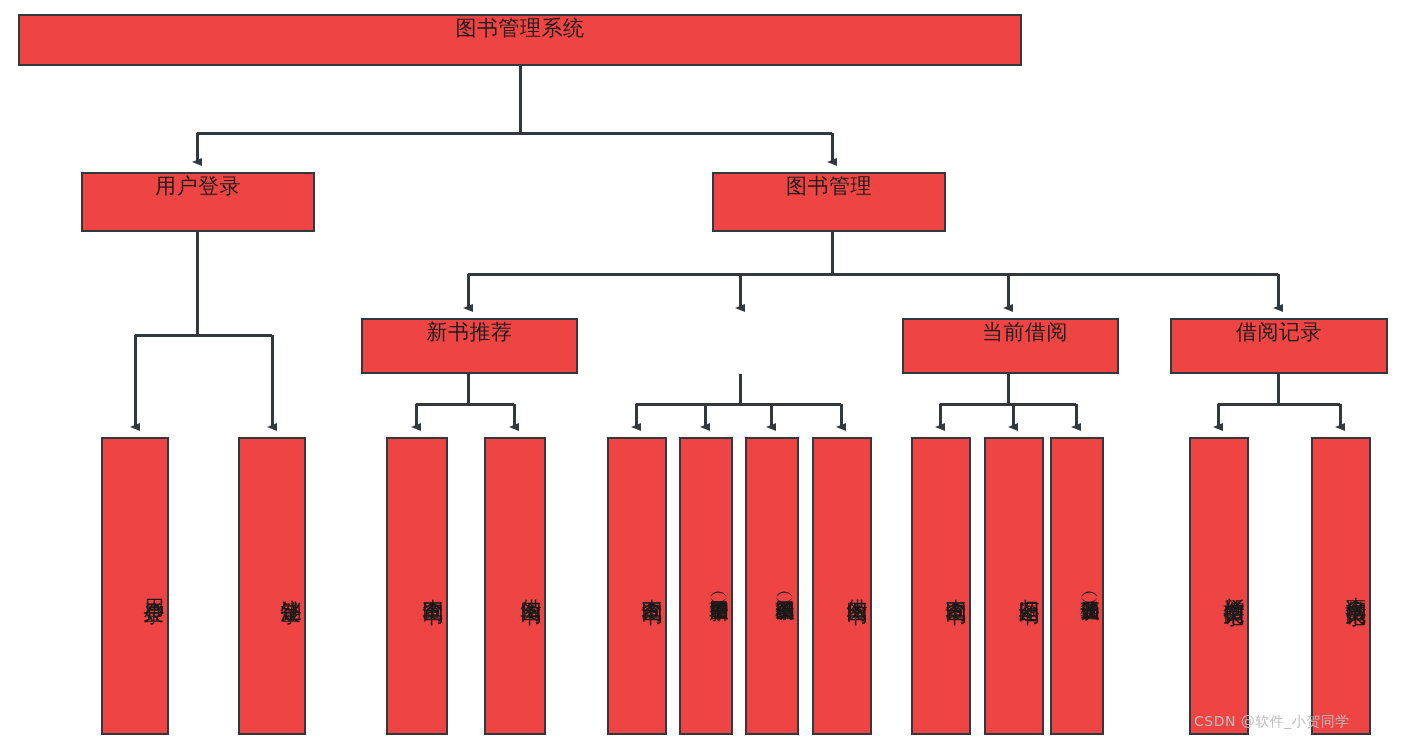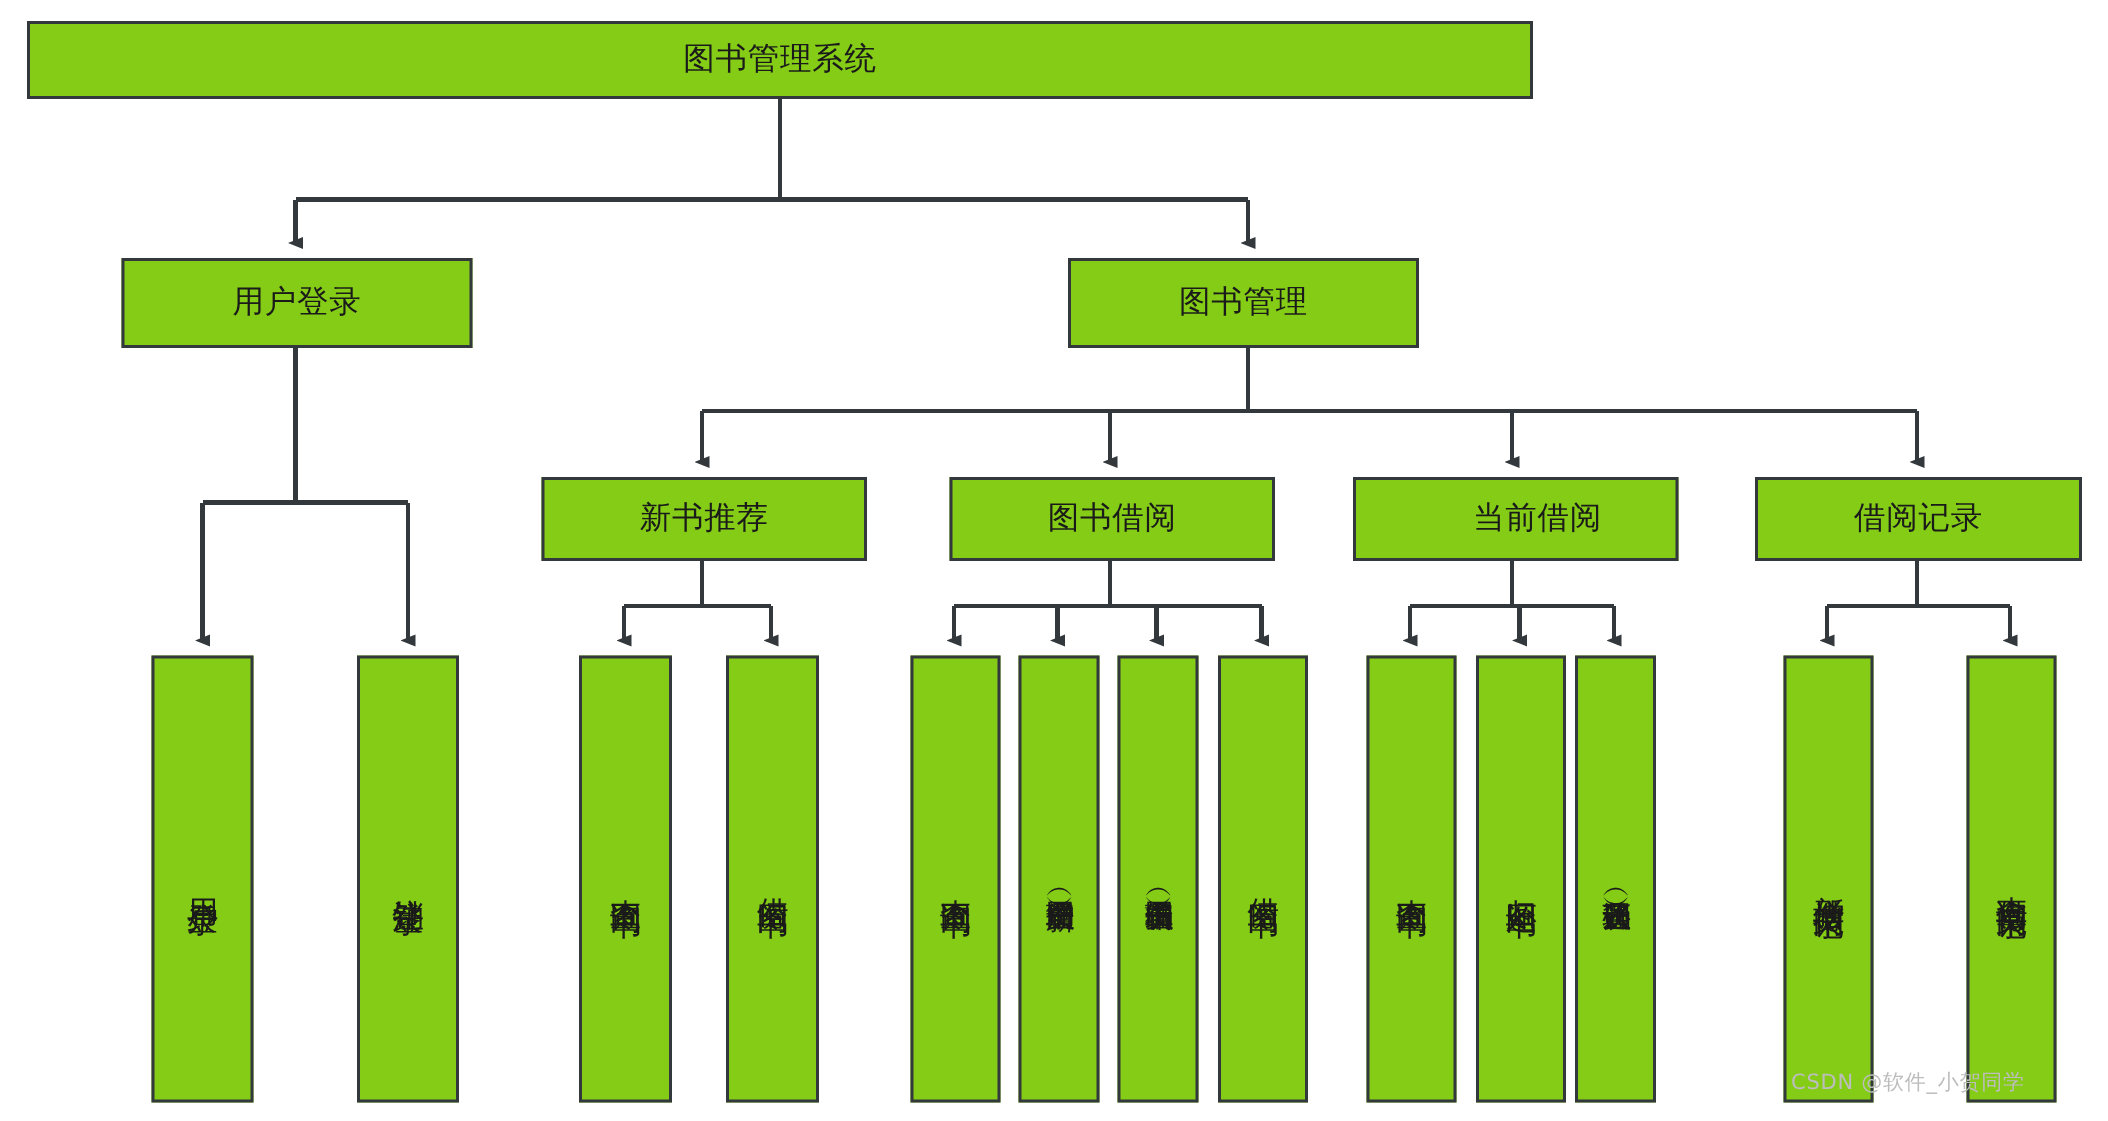--- a/index.html
+++ b/index.html
@@ -14,23 +14,22 @@
     position: relative;
     width: 1405px;
     height: 747px;
     background: #ffffff;
     overflow: hidden;
   }
   .node {
     position: absolute;
     box-sizing: border-box;
     border: 2.5px solid #33383d;
-    background: #84cc16;
+    background: #ef4444;
     display: flex;
-    align-items: center;
     justify-content: center;
     color: #1a1a1a;
   }
   .node.horiz {
     font-size: 21px;
     line-height: 1.2;
     letter-spacing: 0.5px;
   }
   .node.vert {
     writing-mode: vertical-rl;
@@ -118,23 +117,20 @@
   <div class="node horiz" style="left:81px;top:172px;width:234px;height:60px;">
     <span>用户登录</span>
   </div>
   <div class="node horiz" style="left:712px;top:172px;width:234px;height:60px;">
     <span>图书管理</span>
   </div>
 
   <div class="node horiz" style="left:361px;top:318px;width:217px;height:56px;">
     <span>新书推荐</span>
   </div>
-  <div class="node horiz" style="left:633px;top:318px;width:217px;height:56px;">
-    <span>图书借阅</span>
-  </div>
   <div class="node horiz" style="left:902px;top:318px;width:217px;height:56px;padding-left:29px;">
     <span>当前借阅</span>
   </div>
   <div class="node horiz" style="left:1170px;top:318px;width:218px;height:56px;">
     <span>借阅记录</span>
   </div>
 
   <div class="node vert" style="left:101px;top:437px;width:68px;height:298px;">
     <span class="vtxt">用户登录</span>
   </div>

